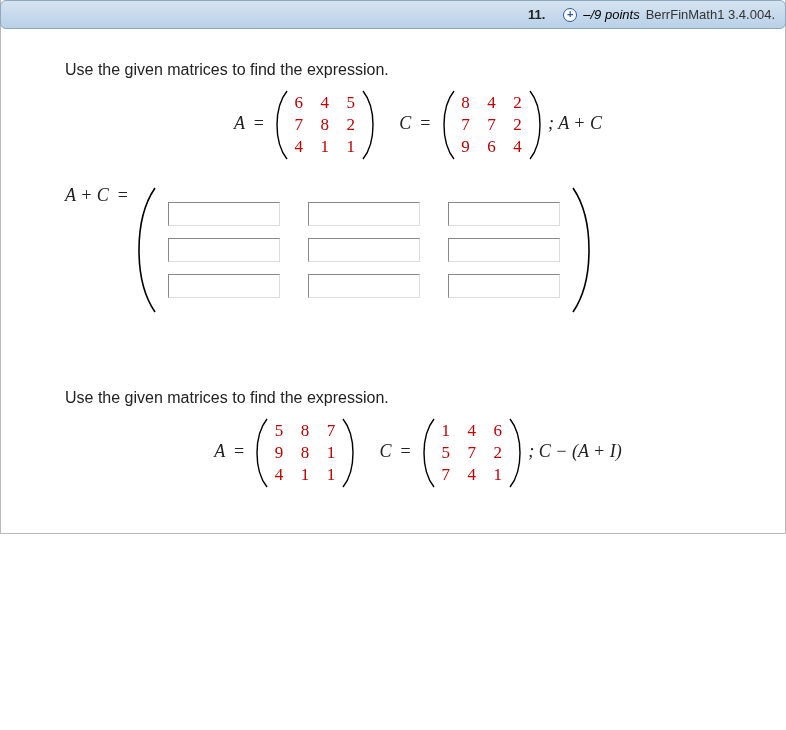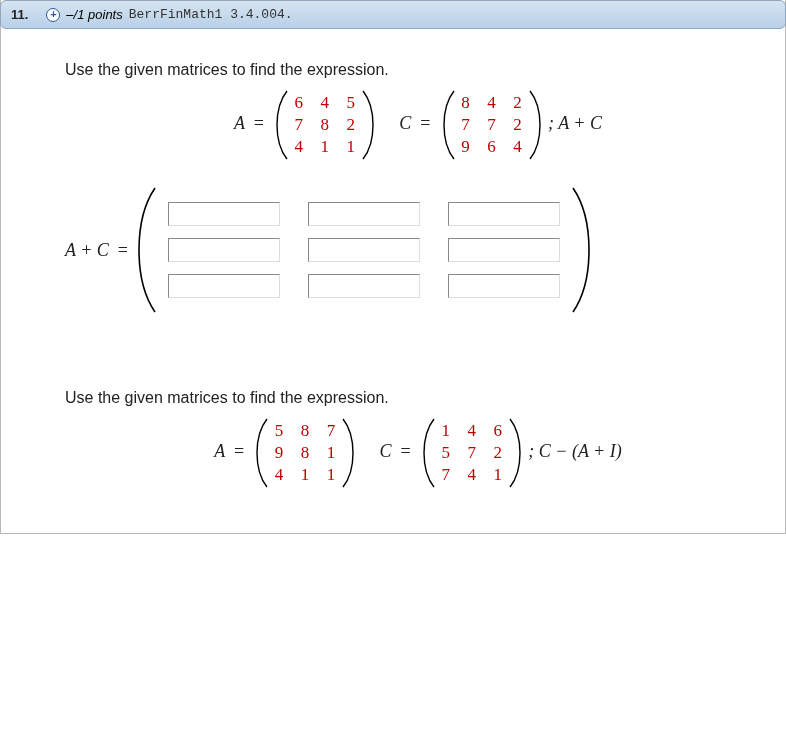--- a/index.html
+++ b/index.html
@@ -19,20 +19,21 @@
     background: linear-gradient(to bottom, #d6e4f0 0%, #b8d0e8 100%);
     border: 1px solid #8fa8c0;
     border-radius: 6px;
     padding: 6px 10px;
     font-size: 13px;
     color: #333;
     display: flex;
     align-items: center;
     gap: 6px;
     margin: 0 -1px;
+    justify-content: flex-end;
   }
   .question-number {
     font-weight: bold;
     color: #222;
     margin-right: 12px;
   }
   .plus-icon {
     display: inline-flex;
     align-items: center;
     justify-content: center;
@@ -45,21 +46,20 @@
     font-size: 11px;
     font-weight: bold;
     line-height: 1;
   }
   .points {
     color: #000;
   }
   .points .neg { font-style: italic; }
   .source {
     color: #333;
-    font-family: Liberation Mono, monospace;
   }
   .question-body {
     padding: 28px 14px 20px 64px;
     font-family: Verdana, Arial, sans-serif;
     font-size: 16px;
     color: #222;
   }
   .prompt {
     margin: 4px 0 10px 0;
   }
@@ -102,21 +102,21 @@
   .mat-grid span {
     display: inline-block;
     min-width: 12px;
     text-align: center;
     font-size: 17px;
   }
   .red { color: #c00000; }
 
   .answer-row {
     display: flex;
-    align-items: center;
+    align-items: flex-start;
     margin: 14px 0 40px 0;
     font-family: "Times New Roman", Times, serif;
     font-style: italic;
     font-size: 18px;
   }
   .answer-label {
     margin-right: 8px;
     white-space: nowrap;
   }
   .answer-label .upright { font-style: normal; }
@@ -146,21 +146,21 @@
   }
 </style>
 </head>
 <body>
 
 <div class="question-wrapper">
 
   <div class="question-header">
     <span class="question-number">11.</span>
     <span class="plus-icon">+</span>
-    <span class="points"><span class="neg">–/1 points</span></span>
+    <span class="points"><span class="neg">–/9 points</span></span>
     <span class="source">BerrFinMath1 3.4.004.</span>
   </div>
 
   <div class="question-body">
 
     <div class="prompt">Use the given matrices to find the expression.</div>
 
     <div class="math-row">
       <span class="mvar">A</span>
       <span class="upright">&nbsp;=&nbsp;</span>

